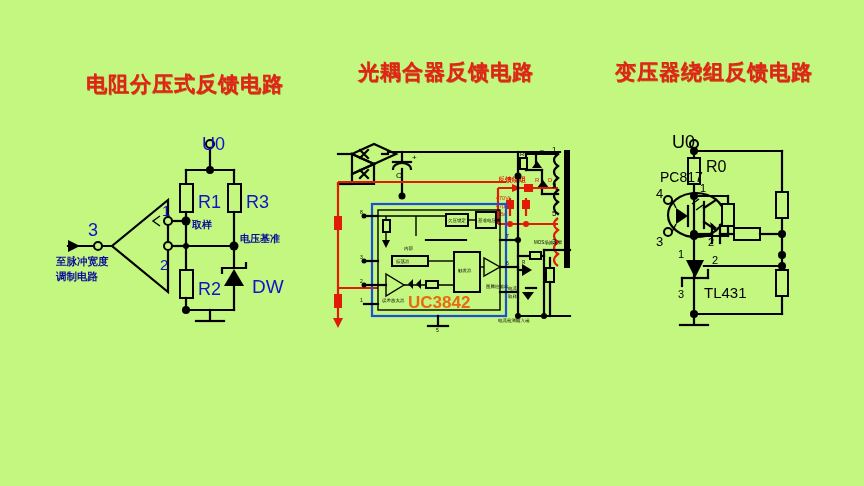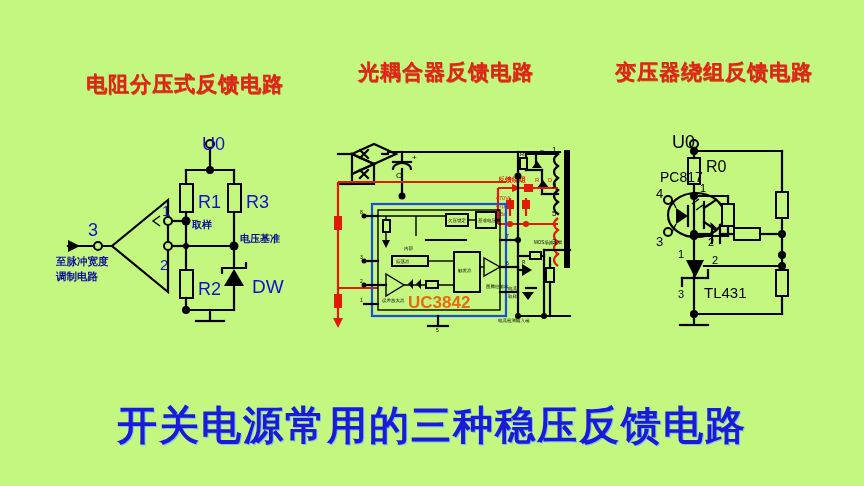--- a/index.html
+++ b/index.html
@@ -356,14 +356,13 @@
     <text x="44" y="180" class="lbl-blk" font-size="11">3</text>
     <text x="70" y="180" class="lbl-blk" font-size="15">TL431</text>
 
     <line x1="60" y1="196" x2="148" y2="196" class="wire"></line>
     <circle cx="60" cy="196" r="4" class="node"></circle>
     <line x1="60" y1="196" x2="60" y2="206" class="wire"></line>
     <line x1="46" y1="207" x2="74" y2="207" class="wire"></line>
   </svg>
   </div>
 
-  <div id="bigtitle">开关电源常用的三种稳压反馈电路</div>
 </div>
 
 </body></html>

